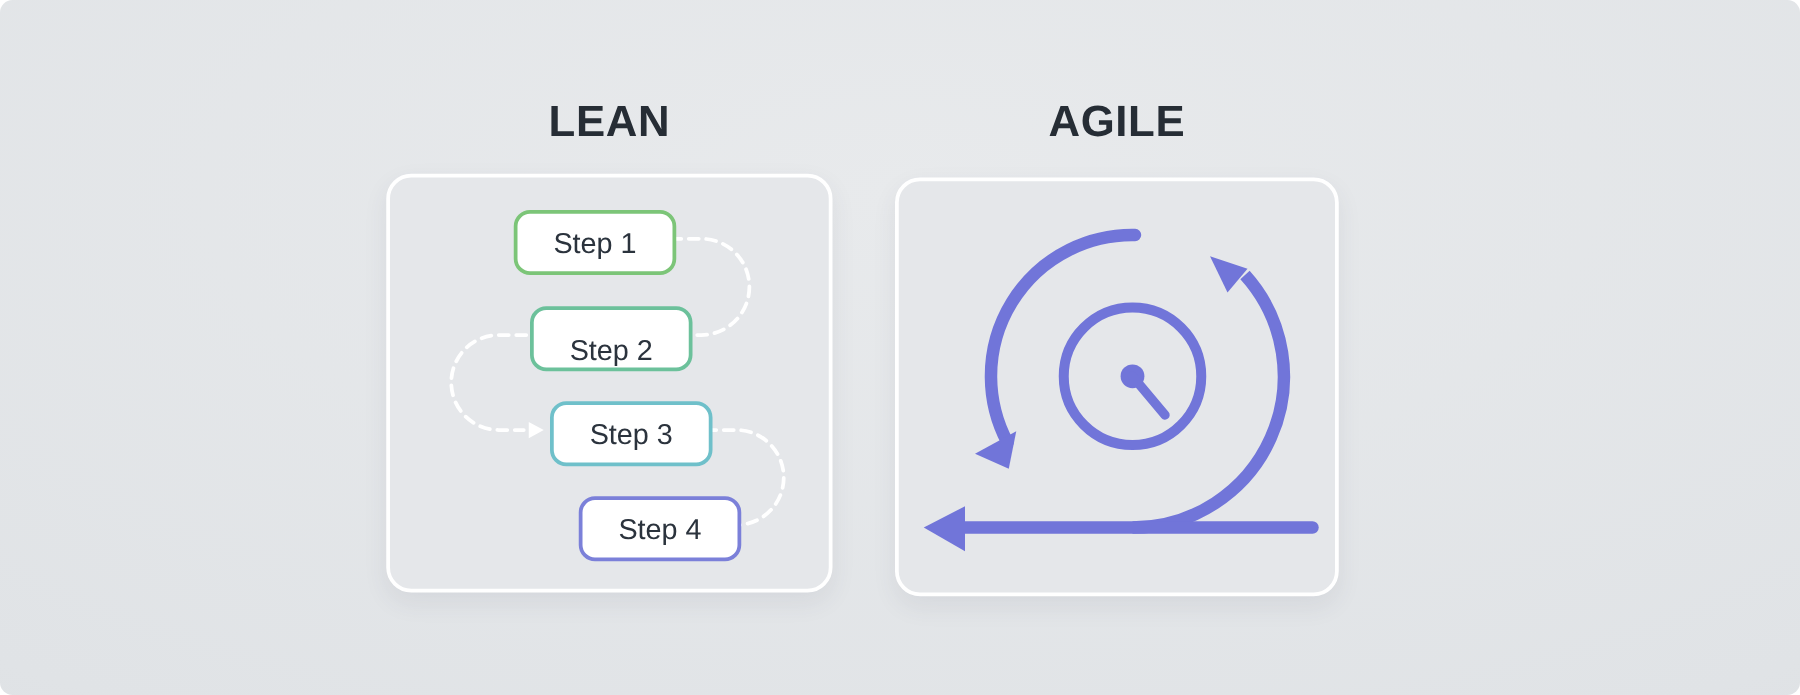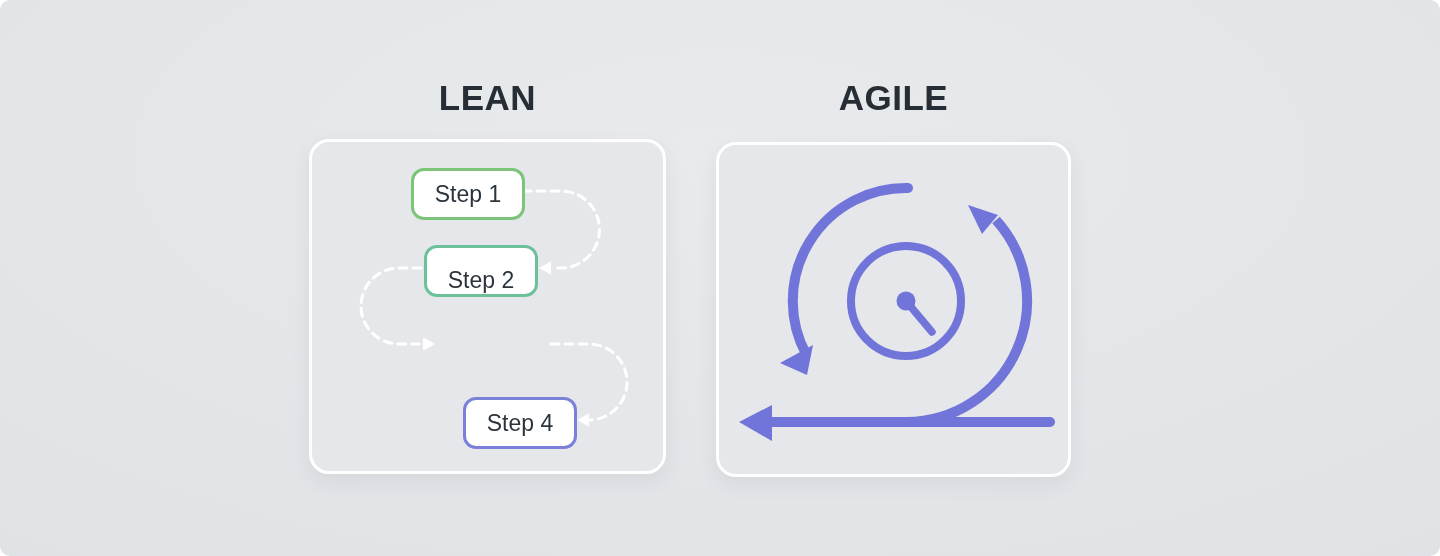--- a/index.html
+++ b/index.html
@@ -37,21 +37,21 @@
   .panel {
     position: absolute;
     background: var(--panel-bg);
     border: 3px solid var(--panel-border);
     border-radius: 20px;
     box-shadow: 0 8px 20px rgba(60, 70, 85, 0.08);
   }
   .panel-lean  { left: 309px; top: 139px; width: 357px; height: 335px; }
   .panel-agile { left: 716px; top: 142px; width: 355px; height: 335px; }
   .step {
-    position: absolute; width: 114px; height: 52px;
+    position: absolute; width: 130px; height: 52px;
     background: var(--step-bg);
     border: 3px solid #888;
     border-radius: 13px;
     display: flex; align-items: center; justify-content: center;
     font-size: 23px; font-weight: 500; color: var(--step-text);
     z-index: 2;
   }
   .step-1 { left:  99px; top:  26px; }
   .step-2 { left: 112px; top: 103px; }
   .step-3 { left: 128px; top: 179px; }
@@ -86,20 +86,23 @@
       <path class="conn" d="M 242 205 L 280 205 A 38 38 0 0 1 280 281 L 274 281"></path>
       <polygon class="conn-head" points="268,281 280,274.5 280,287.5"></polygon>
     </svg>
 
     <div class="step step-1" style="border-color: rgb(124, 197, 120);">
       <span>Step 1</span>
     </div>
     <div class="step step-2" style="border-color: rgb(108, 193, 155); align-items: flex-end;">
       <span>Step 2</span>
     </div>
+    <div class="step step-3" style="border-color: rgb(111, 192, 202);">
+      <span>Step 3</span>
+    </div>
     <div class="step step-4" style="border-color: rgb(123, 128, 217); text-align: center;">
       <span>Step 4</span>
     </div>
   </div>
 
   <div class="panel panel-agile">
     <svg class="overlay-svg" width="355" height="335" viewBox="0 0 355 335">
 
       <path class="agile-stroke" stroke-width="10" stroke-linecap="round" d="M 192 46 A 113 113 0 0 0 90 212"></path>
       <polygon class="agile-fill" points="64,221 97,203 91,233"></polygon>

